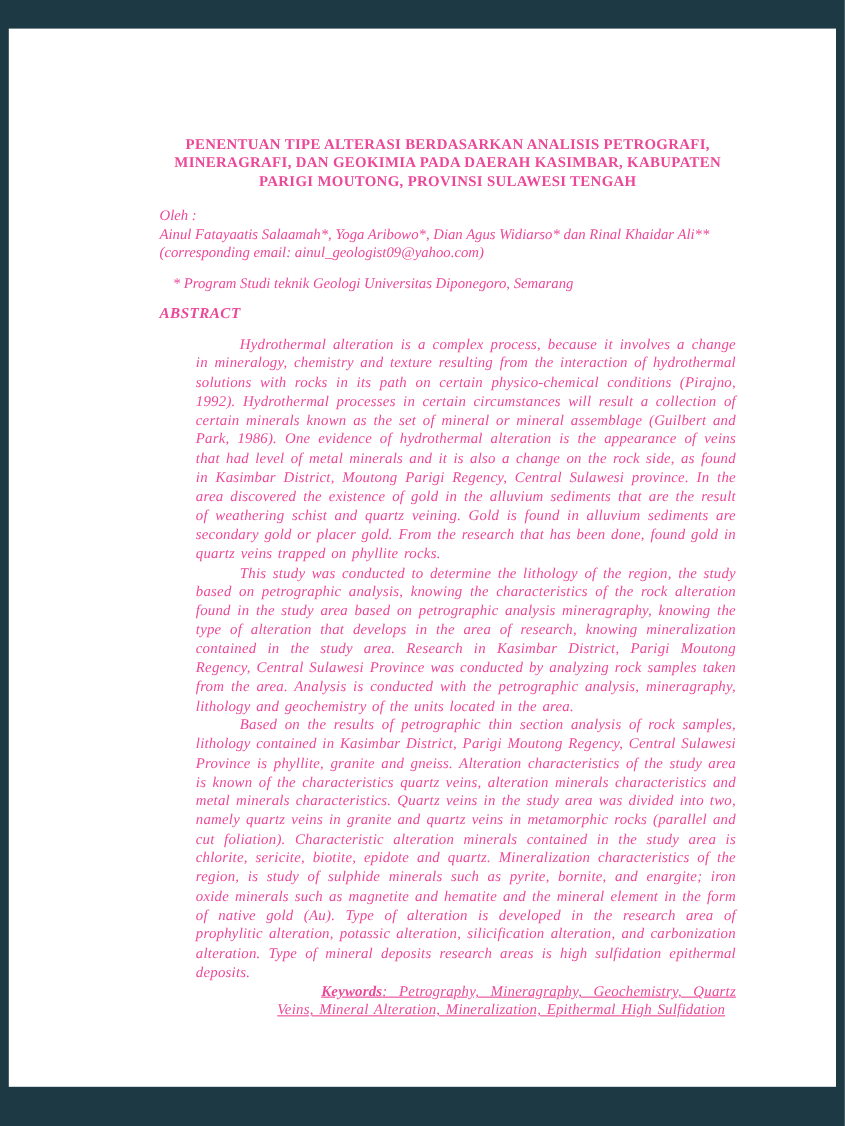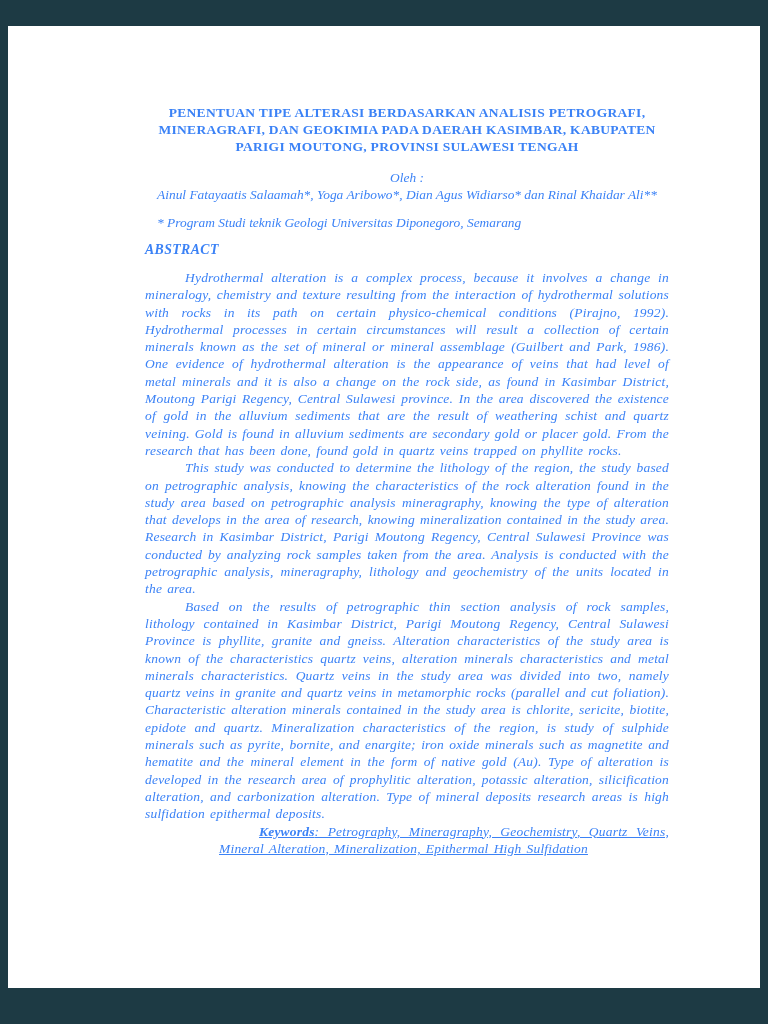--- a/index.html
+++ b/index.html
@@ -18,57 +18,57 @@
     position: absolute;
     left: 8px;
     right: 8px;
     top: 26px;
     bottom: 36px;
     background: #ffffff;
   }
   .doc-content {
     position: absolute;
     left: 137px;
-    top: 78px;
+    top: 96px;
     width: 524px;
-    color: #3b82f6;
+    color: #ec4899;
   }
   .doc-title {
     font-weight: bold;
     font-size: 13.5px;
     line-height: 17px;
     text-align: center;
     letter-spacing: 0.3px;
     margin: 0 0 14px 0;
   }
   .byline-block {
     font-style: italic;
     font-size: 13.4px;
     line-height: 17px;
-    text-align: center;
     margin: 0;
   }
   .affiliations {
     font-style: italic;
     font-size: 13.4px;
     line-height: 17px;
     text-align: left;
     margin: 11px 0 0 12px;
   }
   .abstract-heading {
     font-weight: bold;
     font-style: italic;
     font-size: 13.8px;
     line-height: 17px;
     text-align: left;
     letter-spacing: 0.4px;
     margin: 10px 0 0 0;
   }
   .abstract-body {
     margin-top: 11px;
+    margin-left: 33px;
   }
   .abstract-body p {
     font-style: italic;
     font-size: 13.5px;
     line-height: 17.3px;
     text-align: justify;
     text-indent: 40px;
     word-spacing: 1.5px;
     letter-spacing: 0.2px;
     margin: 0;
@@ -93,20 +93,21 @@
 <body>
 
 <div class="doc-page">
   <div class="doc-content">
 
     <h1 class="doc-title">PENENTUAN TIPE ALTERASI BERDASARKAN ANALISIS PETROGRAFI, MINERAGRAFI, DAN GEOKIMIA PADA DAERAH KASIMBAR, KABUPATEN PARIGI MOUTONG, PROVINSI SULAWESI TENGAH</h1>
 
     <div class="byline-block">
       <div>Oleh :</div>
       <div>Ainul Fatayaatis Salaamah*, Yoga Aribowo*, Dian Agus Widiarso* dan Rinal Khaidar Ali**</div>
+      <div>(corresponding email: ainul_geologist09@yahoo.com)</div>
     </div>
 
     <div class="affiliations">
       <div>* Program Studi teknik Geologi Universitas Diponegoro, Semarang</div>
     </div>
 
     <div class="abstract-heading">ABSTRACT</div>
 
     <div class="abstract-body">
       <p>Hydrothermal alteration is a complex process, because it involves a change in mineralogy, chemistry and texture resulting from the interaction of hydrothermal solutions with rocks in its path on certain physico-chemical conditions (Pirajno, 1992). Hydrothermal processes in certain circumstances will result a collection of certain minerals known as the set of mineral or mineral assemblage (Guilbert and Park, 1986). One evidence of hydrothermal alteration is the appearance of veins that had level of metal minerals and it is also a change on the rock side, as found in Kasimbar District, Moutong Parigi Regency, Central Sulawesi province. In the area discovered the existence of gold in the alluvium sediments that are the result of weathering schist and quartz veining. Gold is found in alluvium sediments are secondary gold or placer gold. From the research that has been done, found gold in quartz veins trapped on phyllite rocks.</p>

